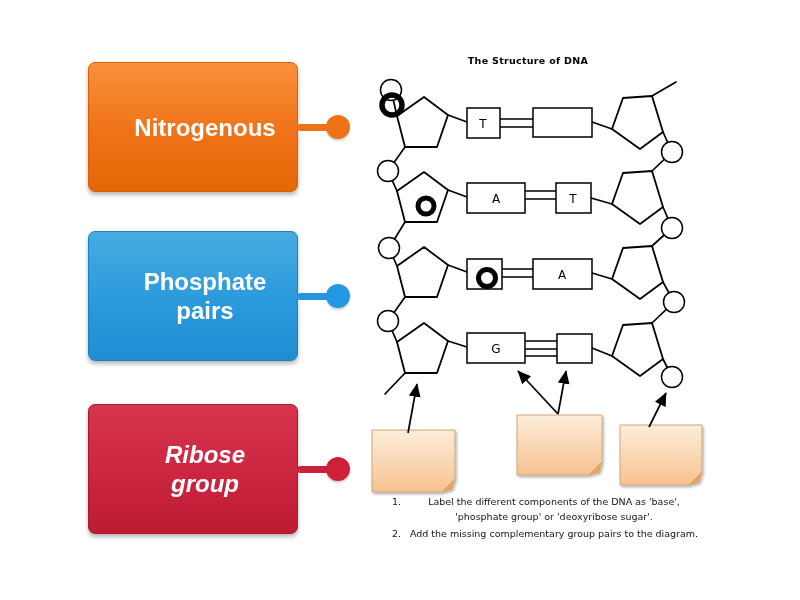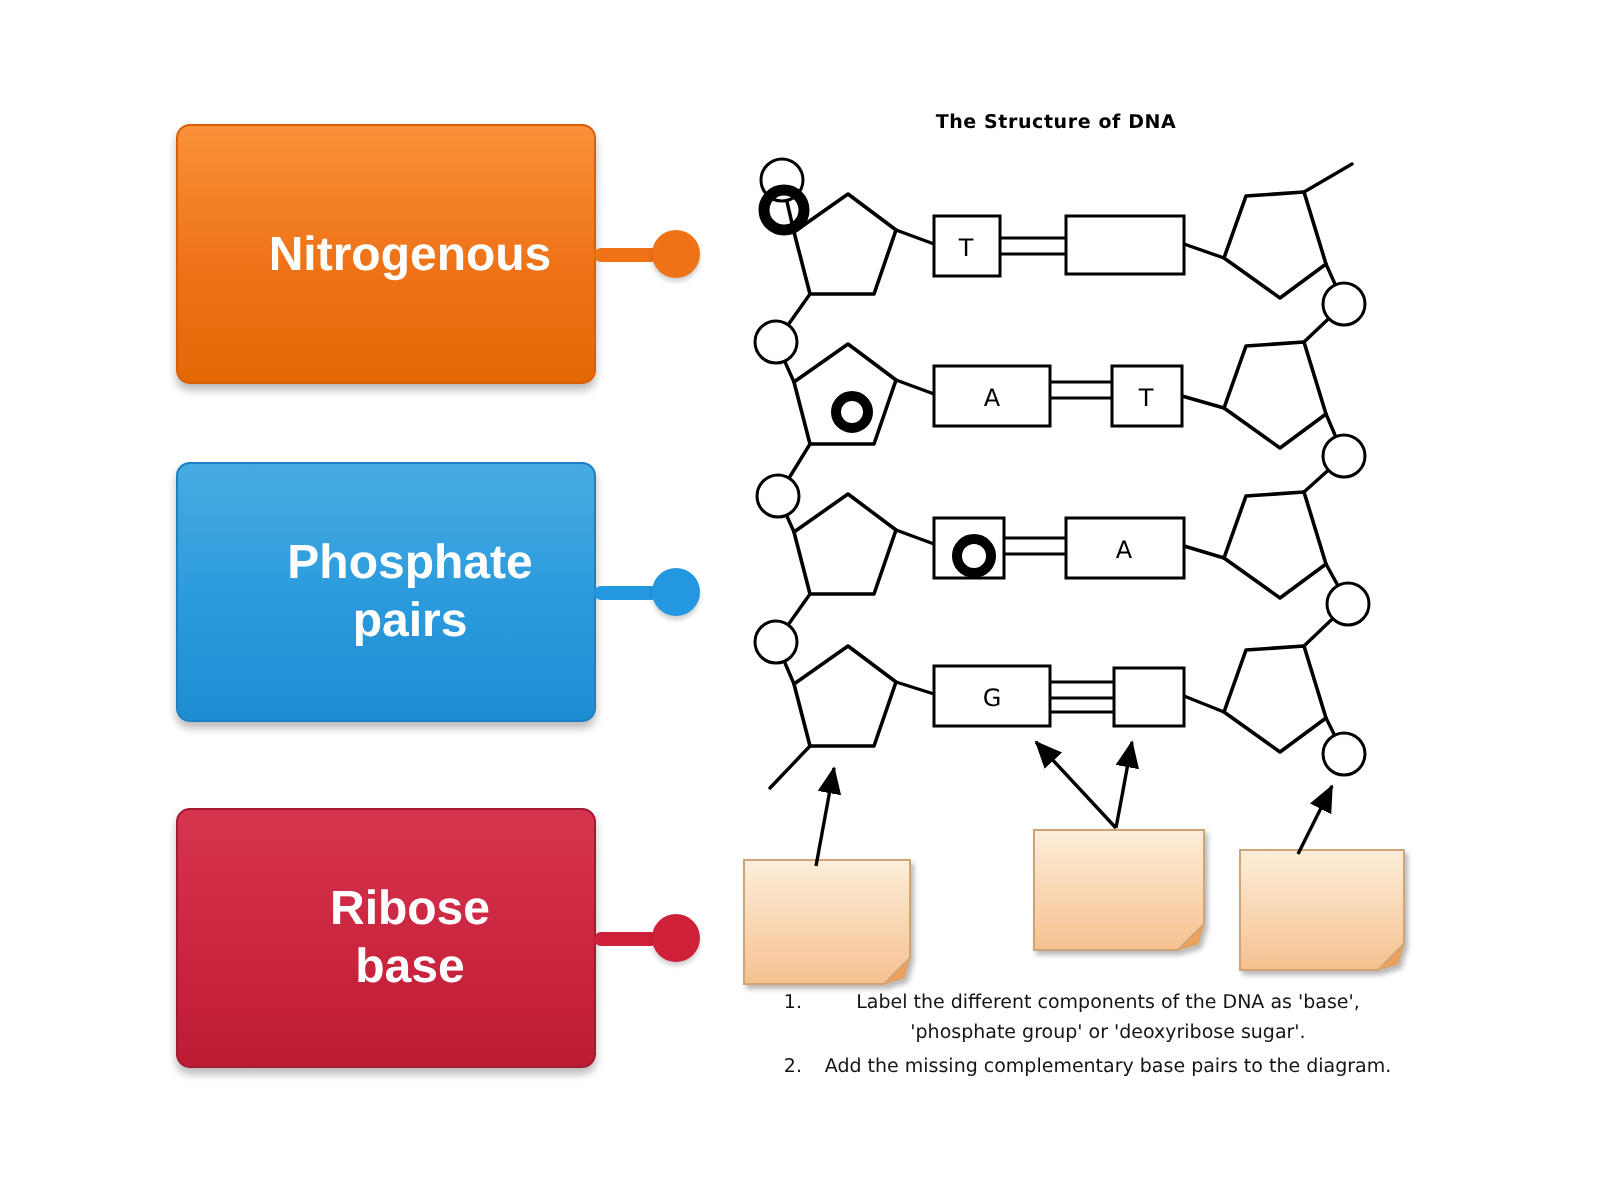--- a/index.html
+++ b/index.html
@@ -10,21 +10,21 @@
   .card{position:absolute;left:88px;width:184px;height:128px;border-radius:7px;
         display:flex;align-items:center;justify-content:center;
         color:#fff;font-weight:bold;font-size:24px;line-height:29px;text-align:center;
         box-shadow:0 3px 4px rgba(0,0,0,.28);padding-left:24px;}
   .card .txt span{display:block;}
   .card-orange{background:linear-gradient(180deg,#f9913a 0%,#ef7217 55%,#e46806 100%);
                border:1px solid #d65f08;}
   .card-blue  {background:linear-gradient(180deg,#47abe2 0%,#2a9adc 55%,#1f8dd2 100%);
                border:1px solid #1c7fc0;}
   .card-red   {background:linear-gradient(180deg,#d7354f 0%,#cb2540 55%,#bd1c35 100%);
-               border:1px solid #a31931;}
+               border:1px solid #a31931;font-style:italic;}
   .stem{position:absolute;left:100%;top:50%;margin-top:-3.5px;width:32px;height:7px;
         border-radius:4px;}
   .dot{position:absolute;left:calc(100% + 29px);top:50%;margin-top:-12px;
        width:24px;height:24px;border-radius:50%;box-shadow:0 2px 2px rgba(0,0,0,.18);}
   .fill-orange{background:#ef7217;}
   .fill-blue{background:#2397e0;}
   .fill-red{background:#cf2039;}
 
   
   svg.diagram{position:absolute;left:0;top:0;}
@@ -65,21 +65,21 @@
       <span>Phosphate</span>
       <span>pairs</span>
     </div>
     <div class="stem fill-blue"></div>
     <div class="dot fill-blue"></div>
   </div>
 
   <div class="card card-red" style="top:404px">
     <div class="txt">
       <span>Ribose</span>
-      <span>base</span>
+      <span>group</span>
     </div>
     <div class="stem fill-red"></div>
     <div class="dot fill-red"></div>
   </div>
 
   <svg class="diagram" width="800" height="600" viewBox="0 0 800 600">
     <defs>
       <linearGradient id="noteGrad" x1="0" y1="0" x2="0" y2="1">
         <stop offset="0" stop-color="#fdeeda"></stop>
         <stop offset="1" stop-color="#f6c190"></stop>
@@ -165,17 +165,17 @@
       <path class="arrow" d="M408,433 L417,384" marker-end="url(#ah)"></path>
       <path class="arrow" d="M558,414 L518,371" marker-end="url(#ah)"></path>
       <path class="arrow" d="M558,414 L566,371" marker-end="url(#ah)"></path>
       <path class="arrow" d="M649,427 L666,393" marker-end="url(#ah)"></path>
     </g>
   </svg>
 
   <div class="instructions">
     <ol>
       <li>Label the different components of the DNA as 'base', 'phosphate group' or 'deoxyribose sugar'.</li>
-      <li>Add the missing complementary base pairs to the diagram.</li>
+      <li>Add the missing complementary group pairs to the diagram.</li>
     </ol>
   </div>
 
 </div>
 
 </body></html>

